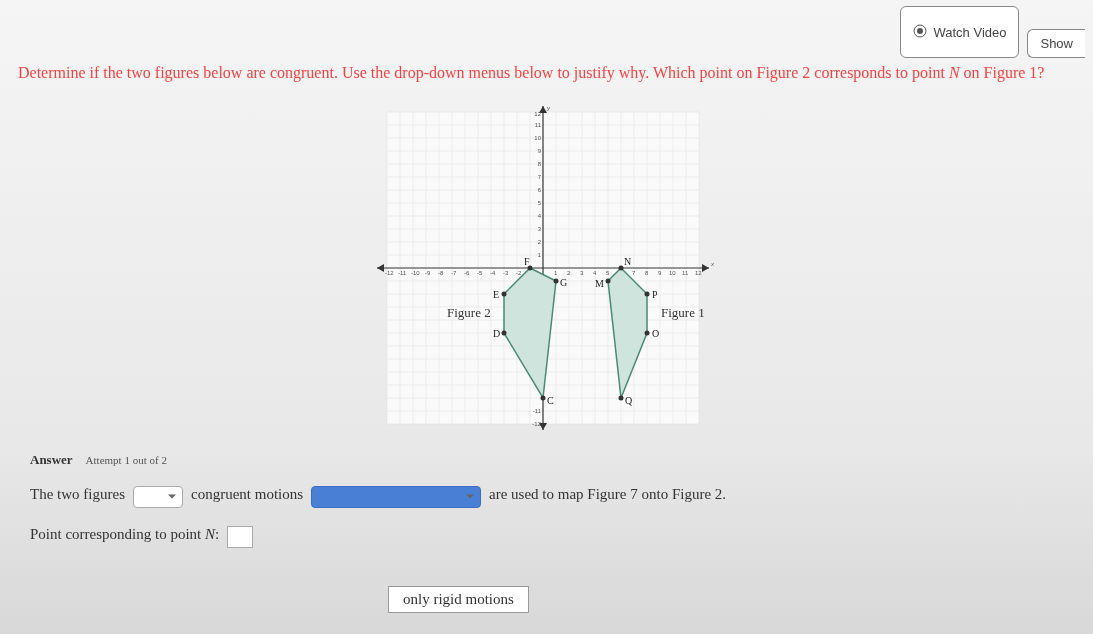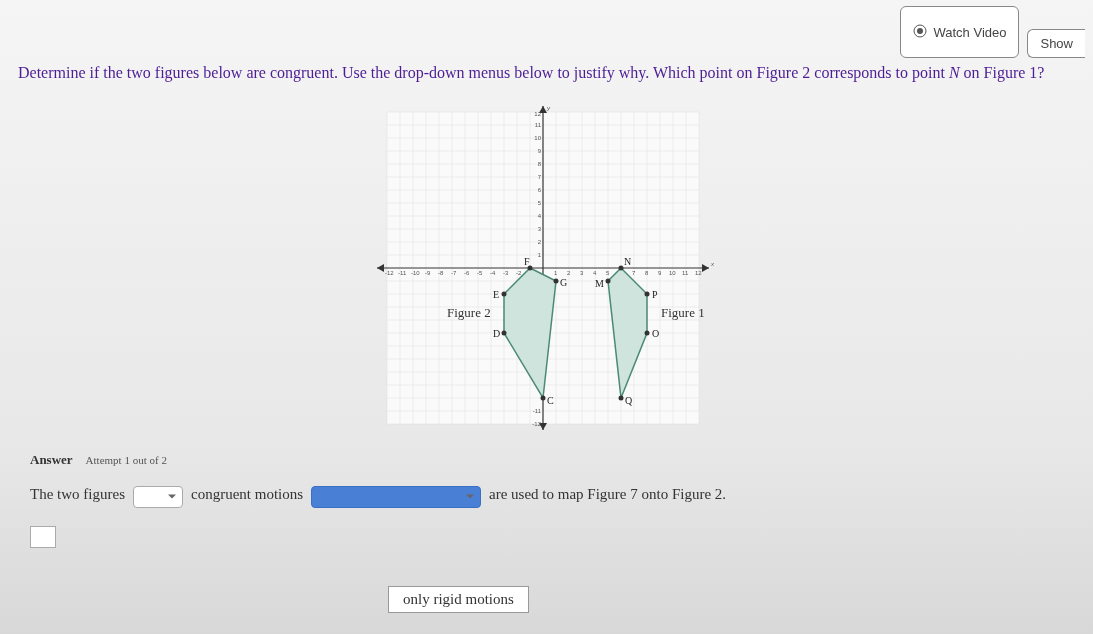--- a/index.html
+++ b/index.html
@@ -35,21 +35,21 @@
       border-top-left-radius: 6px;
       border-bottom-left-radius: 6px;
       border-top-right-radius: 0;
       border-bottom-right-radius: 0;
       border-right: none;
       margin-top: 23px;
     }
     .question {
       padding: 0 18px 10px 18px;
       font-size: 16px;
-      color: #4c1d95;
+      color: #ef4444;
     }
     .question .italic { font-style: italic; }
     .graph-wrap {
       display: flex;
       justify-content: center;
       padding: 10px 0;
     }
     .graph {
       width: 400px;
       height: 330px;
@@ -304,19 +304,22 @@
 
   <div class="row">
     <span>The two figures</span>
     <span class="dropdown"></span>
     <span>congruent motions</span>
     <span class="dropdown wide active"></span>
     <span>are used to map Figure 7 onto Figure 2.</span>
   </div>
 
   <div class="row">
+    <span>
+      <span>Point corresponding to point </span><span style="font-style:italic">N</span><span>:</span>
+    </span>
     <span class="input-box"></span>
   </div>
 </div>
 
 <div class="options-panel">
   <div class="option">only rigid motions</div>
 </div>
 
 </body></html>

